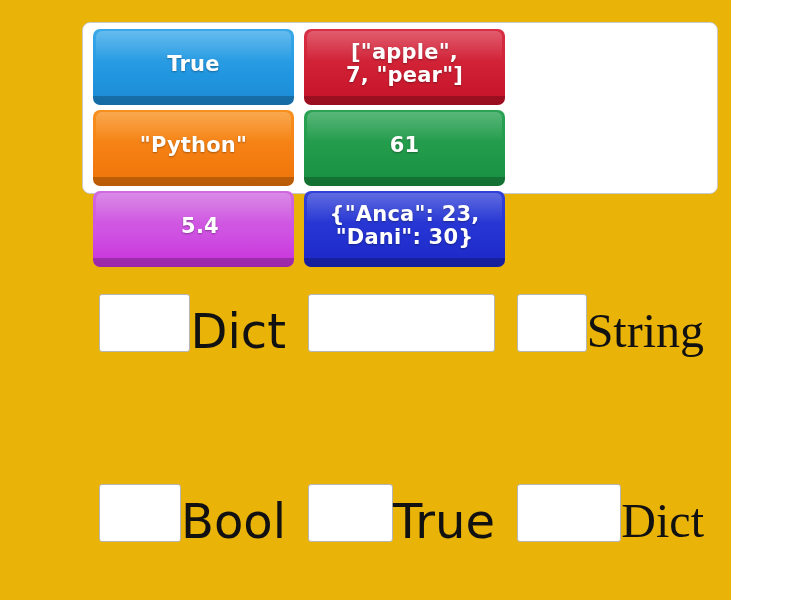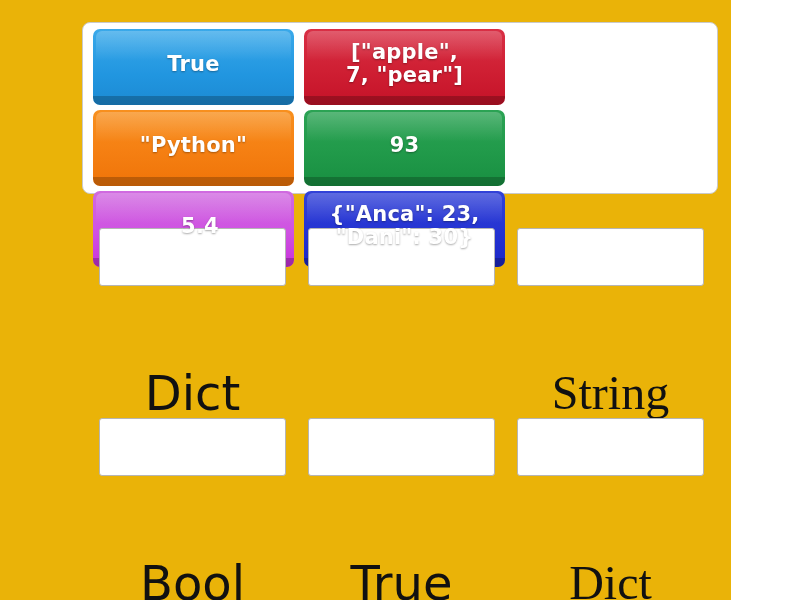--- a/index.html
+++ b/index.html
@@ -106,21 +106,21 @@
   .answer-row {
     display: flex;
     width: 602px;
     height: 190px;
   }
 
   .answer-cell {
     width: 187px;
     margin-right: 22px;
     display: flex;
-    flex-direction: column;
+    flex-direction: row;
     align-items: center;
     justify-content: space-between;
   }
   .answer-cell:last-child { margin-right: 0; font-family: Liberation Serif, serif; }
 
   .drop-zone {
     box-sizing: border-box;
     width: 187px;
     height: 58px;
     background: #ffffff;
@@ -154,21 +154,21 @@
     <div class="tile c-red">
       <span class="tile-label">["apple",
 7, "pear"]</span>
     </div>
 
     <div class="tile c-orange">
       <span class="tile-label">"Python"</span>
     </div>
 
     <div class="tile c-green">
-      <span class="tile-label">93</span>
+      <span class="tile-label">61</span>
     </div>
 
     <div class="tile c-magenta">
       <span class="tile-label">5.4</span>
     </div>
 
     <div class="tile c-navy">
       <span class="tile-label">{"Anca": 23,
 "Dani": 30}</span>
     </div>

